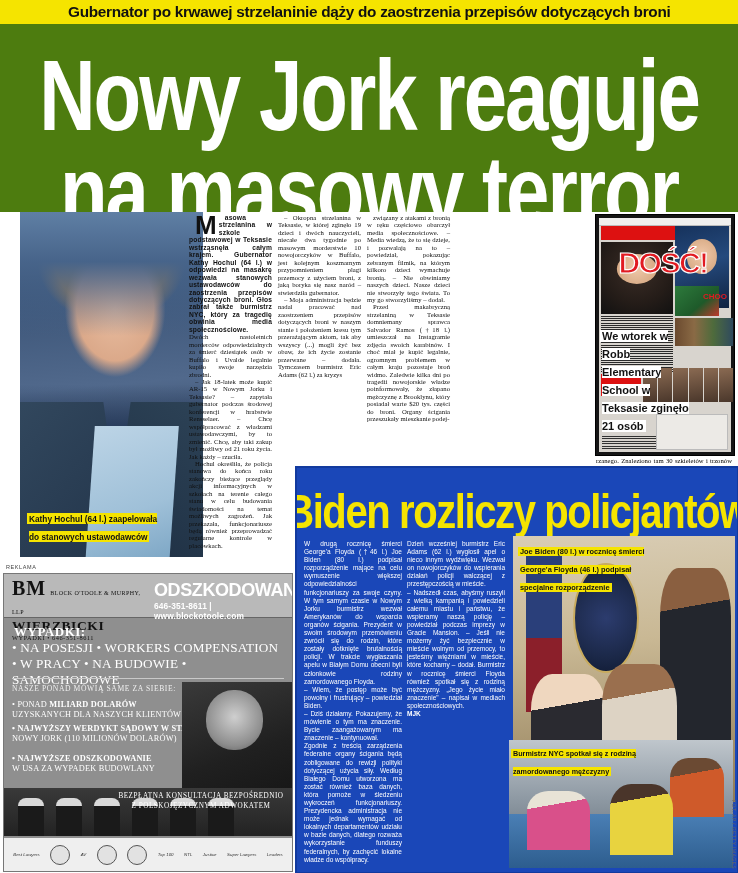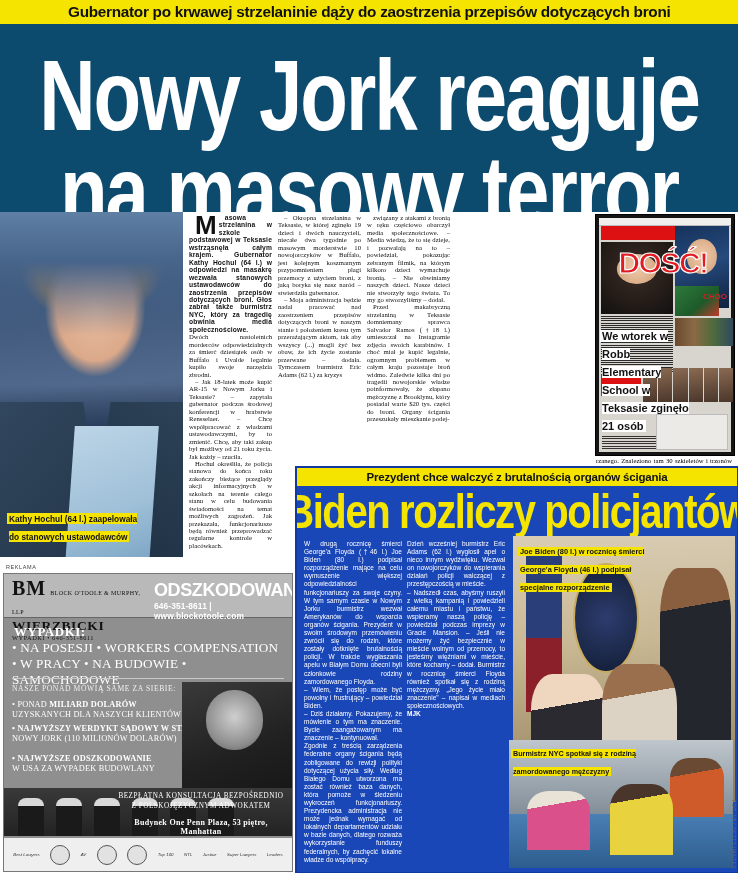--- a/index.html
+++ b/index.html
@@ -6,31 +6,31 @@
   body{width:738px;height:873px;overflow:hidden;font-family:"Liberation Serif",serif;}
   .page{position:relative;width:738px;height:873px;background:#fff;}
 
   
   .kicker{position:absolute;left:0;top:0;width:738px;height:24px;background:#f5e400;
           display:flex;align-items:center;justify-content:center;overflow:hidden;}
   .kicker span{font-family:"Liberation Sans",sans-serif;font-weight:bold;font-size:15.5px;
           color:#111;letter-spacing:-0.3px;white-space:nowrap;transform:scaleX(0.99);}
 
   
-  .masthead{position:absolute;left:0;top:24px;width:738px;height:188px;background:#0c4a6e;overflow:hidden;}
+  .masthead{position:absolute;left:0;top:24px;width:738px;height:188px;background:#4d7c0f;overflow:hidden;}
   .mast-line{position:absolute;left:0;width:738px;text-align:center;color:#fff;
              font-family:"Liberation Sans",sans-serif;font-weight:bold;white-space:nowrap;}
   .mast-l1{top:22px;font-size:78px;line-height:78px;letter-spacing:-2px;transform:scaleY(1.28) scaleX(1.0);transform-origin:center top;}
   .mast-l2{top:118px;font-size:78px;line-height:78px;letter-spacing:-2px;transform:scaleY(1.28);transform-origin:center top;}
 
   
   .article{position:absolute;left:0;top:212px;width:738px;height:345px;background:#fff;}
 
   
-  .hochul-photo{position:absolute;left:0;top:0px;width:183px;height:345px;overflow:hidden;
+  .hochul-photo{position:absolute;left:20px;top:0px;width:183px;height:345px;overflow:hidden;
      background:linear-gradient(175deg,#2a3f5c 0%,#3c5578 25%,#51698c 50%,#2c3c54 80%,#1d2838 100%);}
   .hochul-bg{position:absolute;inset:0;
      background:
        radial-gradient(ellipse 70px 95px at 52% 28%, #e9bda0 0%, #dba98a 55%, rgba(200,150,120,0) 72%),
        radial-gradient(ellipse 95px 80px at 50% 14%, #c9a36c 0%, #a98049 60%, rgba(150,110,60,0) 78%),
        linear-gradient(180deg, rgba(30,45,70,0) 50%, #1d3050 68%, #16273f 100%);}
   .hochul-shirt{position:absolute;left:38%;top:62%;width:46%;height:40%;
      background:linear-gradient(160deg,#bcd4e6,#9fc0d8 60%,#7ba5c4);transform:skewX(-4deg);}
   .hochul-jacket-l{position:absolute;left:-6%;top:55%;width:58%;height:48%;
      background:linear-gradient(135deg,#33495f,#22344a);transform:skewX(8deg);}
@@ -318,39 +318,35 @@
       </div>
     <div class="ad-group">
       <i style="left:14px"></i>
       <i style="left:52px"></i>
       <i style="left:90px"></i>
       <i style="left:128px"></i>
       <i style="left:166px"></i>
       <i style="left:204px"></i>
     </div>
     <div class="ad-cons">BEZPŁATNA KONSULTACJA BEZPOŚREDNIO Z POLSKOJĘZYCZNYM ADWOKATEM</div>
-    <div class="ad-build">Budynek One Penn Plaza, 53 piętro, Manhattan</div>
     <div class="ad-badges">
       <i>Best Lawyers</i>
       <span class="badge-round"></span>
       <i>AV</i>
       <span class="badge-round"></span>
       <span class="badge-round"></span>
       <i>Top 100</i>
       <i>NTL</i>
       <i>Justice</i>
       <i>Super Lawyers</i>
       <i>Leaders</i>
     </div>
   </div>
 
   <div class="biden">
-    <div class="biden-kicker">
-      <span>Prezydent chce walczyć z brutalnością organów ścigania</span>
-    </div>
     <div class="biden-head">
       <span>Biden rozliczy policjantów</span>
     </div>
 
     <div class="b-col b-col1">
       <p>W drugą rocznicę śmierci George'a Floyda (†46 l.) Joe Biden (80 l.) podpisał rozporządzenie mające na celu wymuszenie większej odpowiedzialności funkcjonariuszy za swoje czyny. W tym samym czasie w Nowym Jorku burmistrz wezwał Amerykanów do wsparcia organów ścigania. Prezydent w swoim środowym przemówieniu zwrócił się do rodzin, które zostały dotknięte brutalnością policji. W trakcie wygłaszania apelu w Białym Domu obecni byli członkowie rodziny zamordowanego Floyda.</p>
       <p>– Wiem, że postęp może być powolny i frustrujący – powiedział Biden.</p>
       <p>– Dziś działamy. Pokazujemy, że mówienie o tym ma znaczenie. Bycie zaangażowanym ma znaczenie – kontynuował.</p>
       <p>Zgodnie z treścią zarządzenia federalne organy ścigania będą zobligowane do rewizji polityki dotyczącej użycia siły. Według Białego Domu utworzona ma zostać również baza danych, która pomoże w śledzeniu wykroczeń funkcjonariuszy. Prezydencka administracja nie może jednak wymagać od lokalnych departamentów udziału w bazie danych, dlatego rozważa wykorzystanie funduszy federalnych, by zachęcić lokalne władze do współpracy.</p>
     </div>

